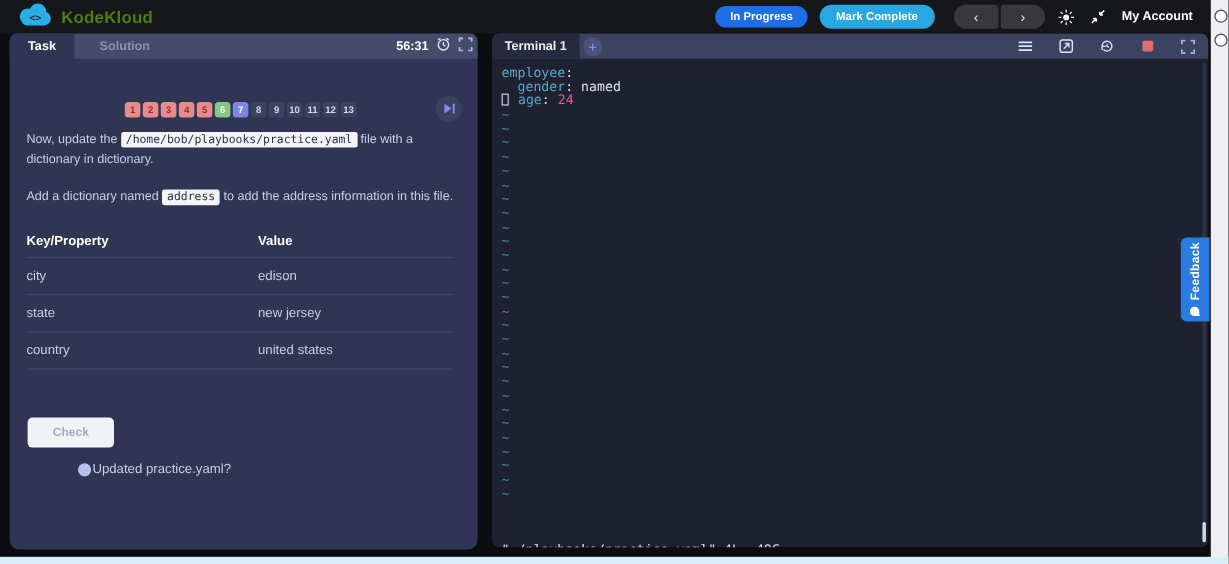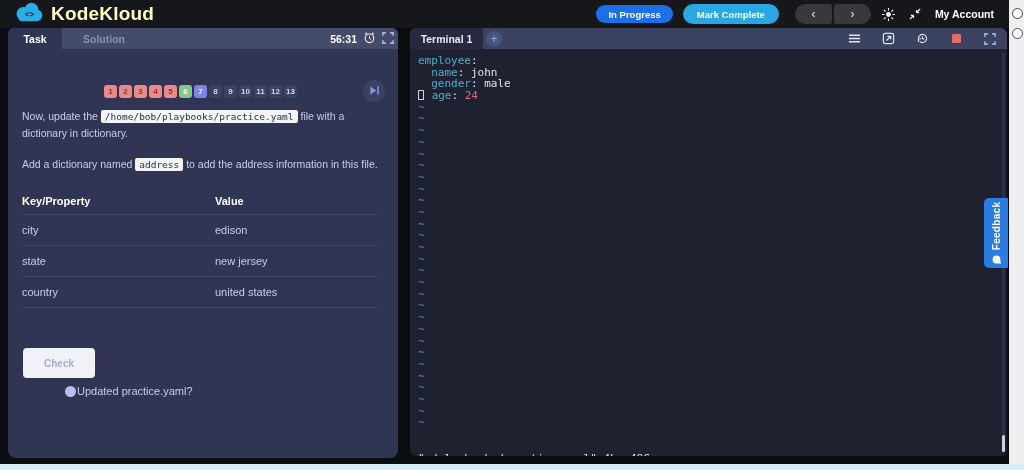--- a/index.html
+++ b/index.html
@@ -7,21 +7,21 @@
   #screen {
     position:relative; width:1024px; height:470px; overflow:hidden;
     background:#0c0d10; font-family:"Liberation Sans", sans-serif;
   }
   
   .app-header{
     position:absolute; left:0; top:0; width:1024px; height:28px;
     background:#15171b; display:flex; align-items:center;
   }
   .brand{ display:flex; align-items:center; gap:7px; margin-left:14px; }
-  .brand-name{ color:#fef9c3; font-size:19px; font-weight:bold; letter-spacing:.2px;text-align:right; }
+  .brand-name{ color:#4d7c0f; font-size:14px; font-weight:bold; letter-spacing:.2px;text-align:right; }
   .hdr-right{ position:absolute; right:30px; top:0; height:28px; display:flex; align-items:center; gap:10px; }
   .breadcrumb{ color:#b9bcc4; font-size:9.5px; font-weight:bold; letter-spacing:.6px; margin-right:2px; }
   .pill{ border:none; color:#fff; font-weight:bold; font-size:9.5px; border-radius:10px; height:18px; padding:0 12px; cursor:pointer; font-family:inherit;}
   .pill.progress{ background:#1d6fe8; }
   .pill.complete{ background:#29a7e2; height:20px; padding:0 14px; }
   .nav-group{ display:flex; gap:2px; margin-left:6px; }
   .nav-btn{ width:37px; height:20px; background:#39393d; border:none; color:#e8e8e8; font-size:12px; cursor:pointer; display:flex; align-items:center; justify-content:center; font-family:inherit;}
   .nav-btn.prev{ border-radius:10px 3px 3px 10px; }
   .nav-btn.next{ border-radius:3px 10px 10px 3px; }
   .hdr-icon{ width:16px; height:16px; display:flex; align-items:center; justify-content:center; cursor:pointer;}
@@ -54,21 +54,21 @@
   .para.p2{ top:128px; width:372px; white-space:nowrap; }
   .inline-code{ font-family:"DejaVu Sans Mono", monospace; font-size:9.5px; background:#f4f4f6;
     color:#2b3049; padding:1px 4px; border-radius:2px; }
   
   .task-table{ position:absolute; left:14px; top:160px; width:356px; border-collapse:collapse; }
   .task-table th{ text-align:left; color:#fff; font-size:11px; font-weight:bold; height:26px;
     border-bottom:1px solid #414866; }
   .task-table td{ color:#c8cee5; font-size:11px; height:31px; border-bottom:1px solid #414866; }
   .task-table th:first-child, .task-table td:first-child{ width:193px; }
   
-  .check-btn{ position:absolute; left:15px; top:320px; width:72px; height:30px; background:#f0f2f7;
+  .check-btn{ position:absolute; left:15px; top:320px; width:72px; height:25px; background:#f0f2f7;
     color:#a7adc1; border:none; border-radius:4px; font-size:10px; font-weight:bold; cursor:pointer; font-family:inherit;}
   .question-row{ position:absolute; left:57px; top:357px; display:flex; align-items:center; gap:1px; }
   .status-dot{ width:11px; height:11px; border-radius:50%; background:#b5c0ee; }
   .question-text{ color:#c8cee5; font-size:11px; }
   
   .terminal-panel{ position:absolute; left:410px; top:28px; width:597px; height:428px;
     background:#1d2130; border-radius:6px 6px 6px 6px; overflow:hidden; }
   .term-header{ position:absolute; left:0; top:0; width:100%; height:21px; background:#3c4360;
     border-radius:6px 6px 0 0;padding-left:44px; }
   .term-tab{ position:absolute; left:0; top:0; width:73px; height:21px; background:#252a3e;
@@ -255,22 +255,21 @@
           <svg viewBox="0 0 14 14" width="12" height="12" fill="none" stroke="#9fb0e0" stroke-width="1.8">
             <path d="M1 4.5V1h3.5M9.5 1H13v3.5M13 9.5V13H9.5M4.5 13H1V9.5"></path>
           </svg>
         </span>
       </div>
     </div>
 
     <div class="term-body">
       <div class="term-buffer">
           <div class="tline"><span class="tk-key">employee</span><span class="tk-plain">:</span></div>
-          <div class="tline"><span class="tk-plain">  </span><span class="tk-key">name</span><span class="tk-plain">: john</span></div>
-          <div class="tline"><span class="tk-plain">  </span><span class="tk-key">gender</span><span class="tk-plain">: male</span></div>
+          <div class="tline"><span class="tk-plain">  </span><span class="tk-key">gender</span><span class="tk-plain">: named</span></div>
           <div class="tline"><span class="cursor"></span><span class="tk-plain"> </span><span class="tk-key">age</span><span class="tk-plain">: </span><span class="tk-num">24</span></div>
           <div class="tline tilde">~</div>
           <div class="tline tilde">~</div>
           <div class="tline tilde">~</div>
           <div class="tline tilde">~</div>
           <div class="tline tilde">~</div>
           <div class="tline tilde">~</div>
           <div class="tline tilde">~</div>
           <div class="tline tilde">~</div>
           <div class="tline tilde">~</div>

